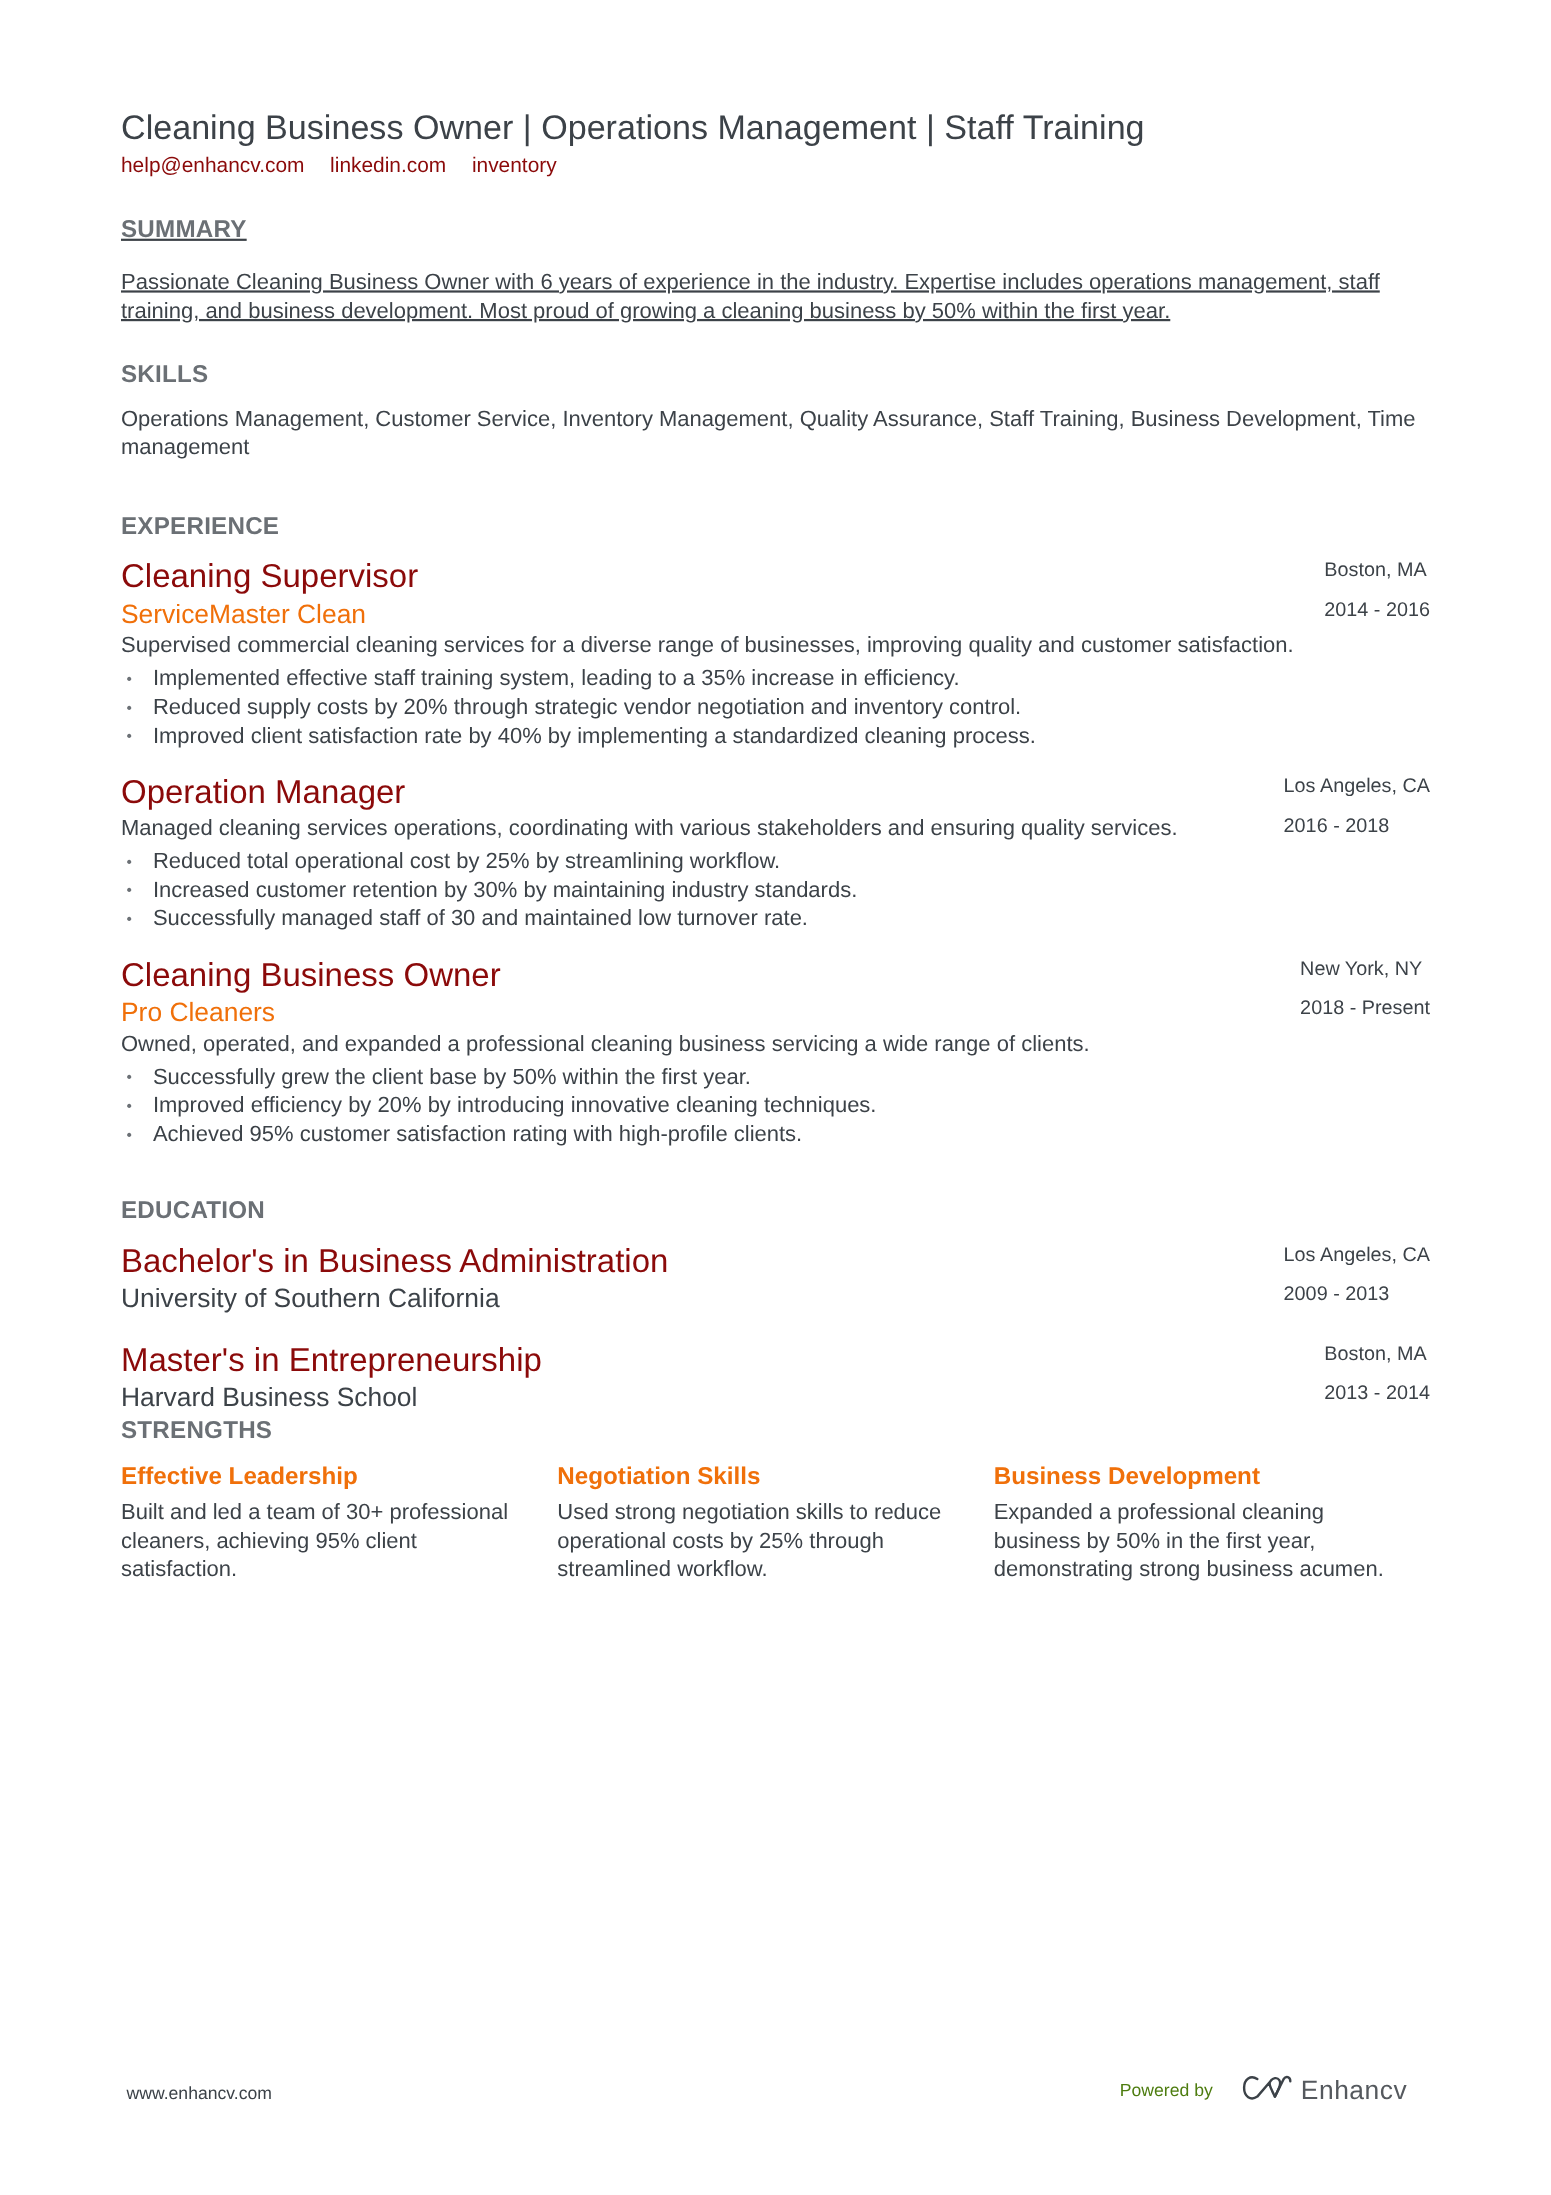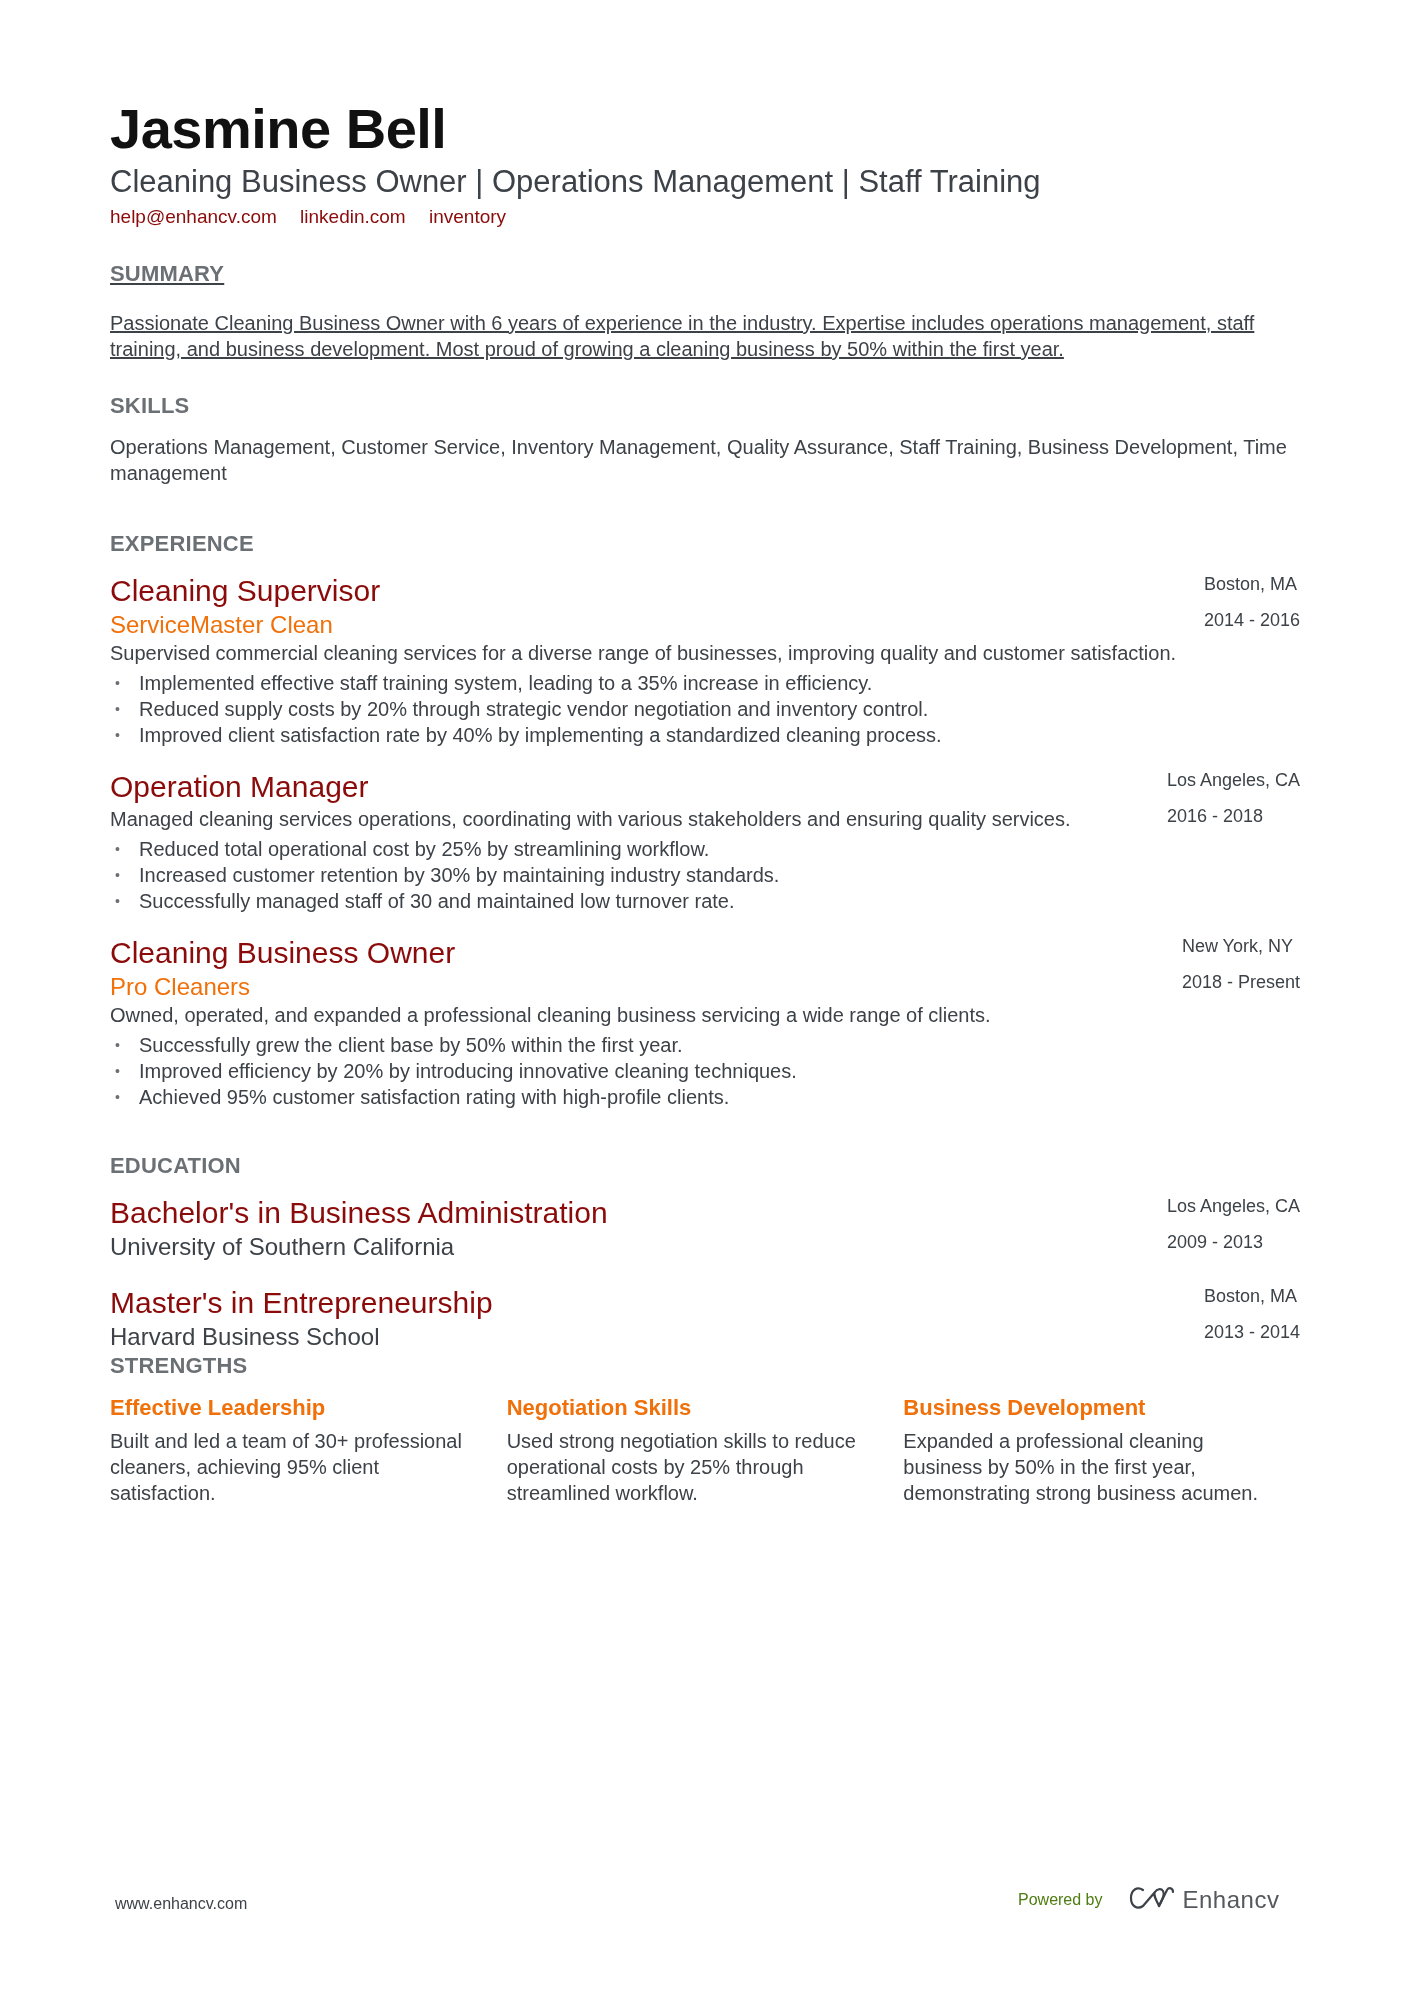--- a/index.html
+++ b/index.html
@@ -44,21 +44,20 @@
     .footer-right { position: absolute; left: 1018px; top: 1884px; display: flex; align-items: center; }
     .powered { font-size: 16px; color: #4d7c0f; margin-right: 26px; }
     .brand { font-size: 24px; color: #55595e; margin-left: 8px; letter-spacing: 0.5px; }
   </style>
 </head>
 <body>
 
 <div class="page">
 
   <div>
-    <div class="name">Jasmine Bell</div>
     <div class="headline">Cleaning Business Owner | Operations Management | Staff Training</div>
     <div class="contacts">
       <span>help@enhancv.com</span>
       <span>linkedin.com</span>
       <span>inventory</span>
     </div>
   </div>
 
   <div class="sec-summary">
     <div class="section-title">SUMMARY</div>

